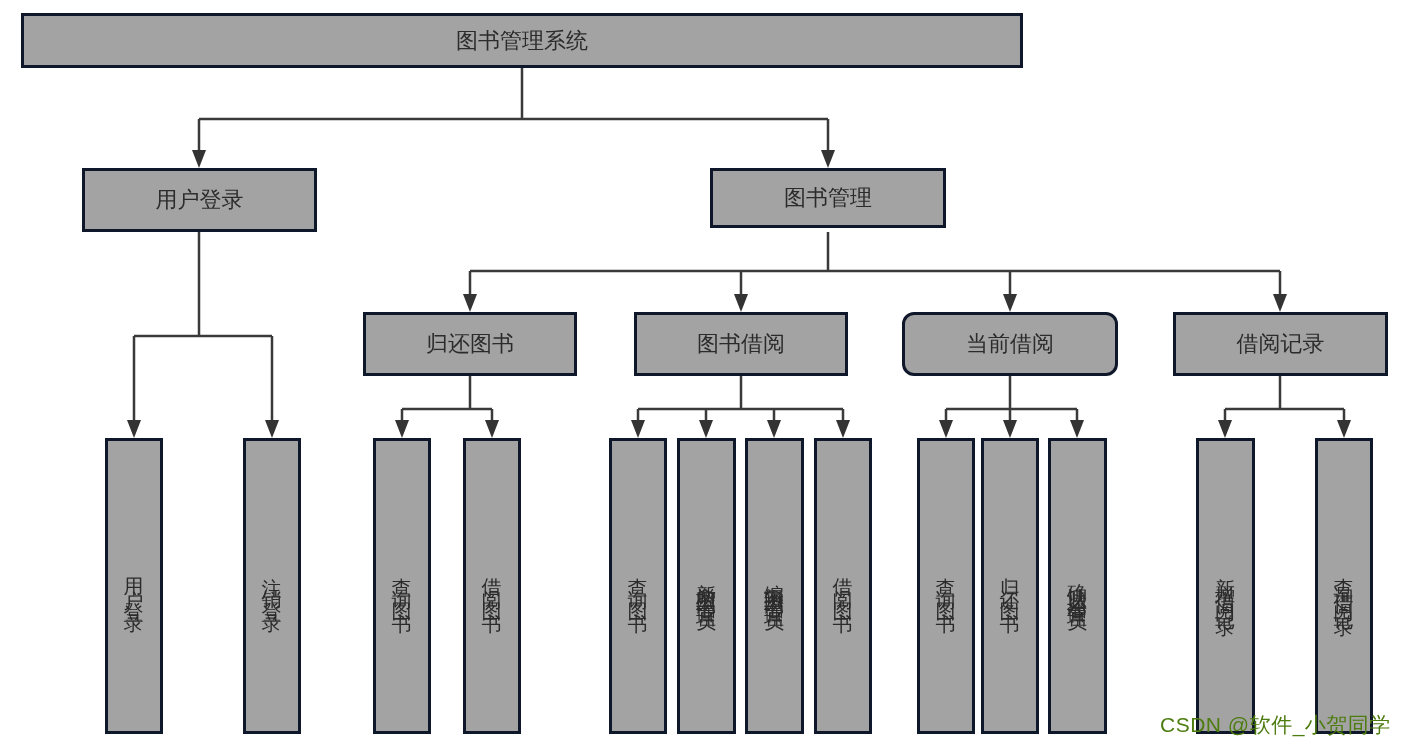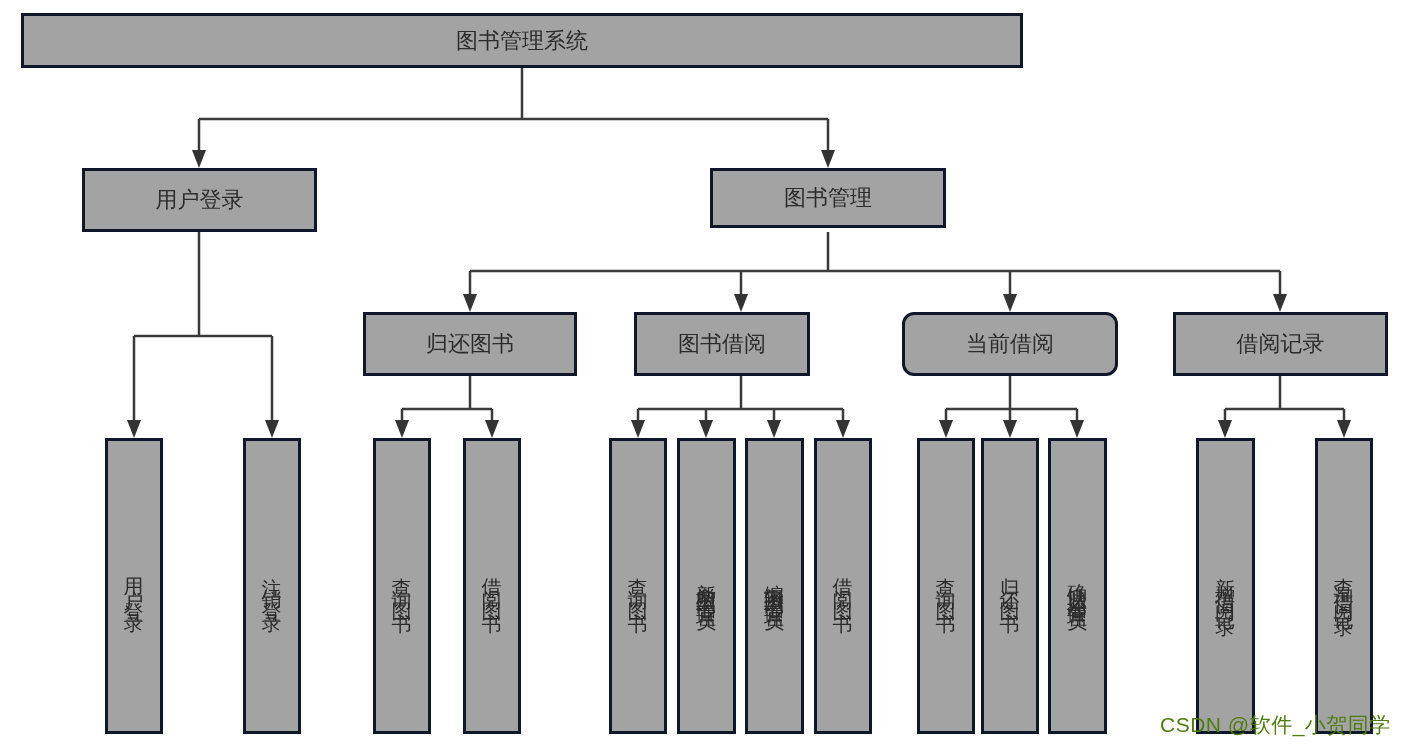--- a/index.html
+++ b/index.html
@@ -110,21 +110,21 @@
   <div class="box" style="left:82px; top:168px; width:235px; height:64px;">
     <span>用户登录</span>
   </div>
   <div class="box" style="left:710px; top:168px; width:236px; height:60px;">
     <span>图书管理</span>
   </div>
 
   <div class="box" style="left:363px; top:312px; width:214px; height:64px;">
     <span>归还图书</span>
   </div>
-  <div class="box" style="left:634px; top:312px; width:176px; height:64px;">
+  <div class="box" style="left:634px; top:312px; width:214px; height:64px;">
     <span>图书借阅</span>
   </div>
   <div class="box" style="left:902px; top:312px; width:216px; height:64px;border-radius:12px;">
     <span>当前借阅</span>
   </div>
   <div class="box" style="left:1173px; top:312px; width:215px; height:64px;">
     <span>借阅记录</span>
   </div>
 
   <div class="box leaf" style="left:105px; top:438px; width:58px; height:296px;">

